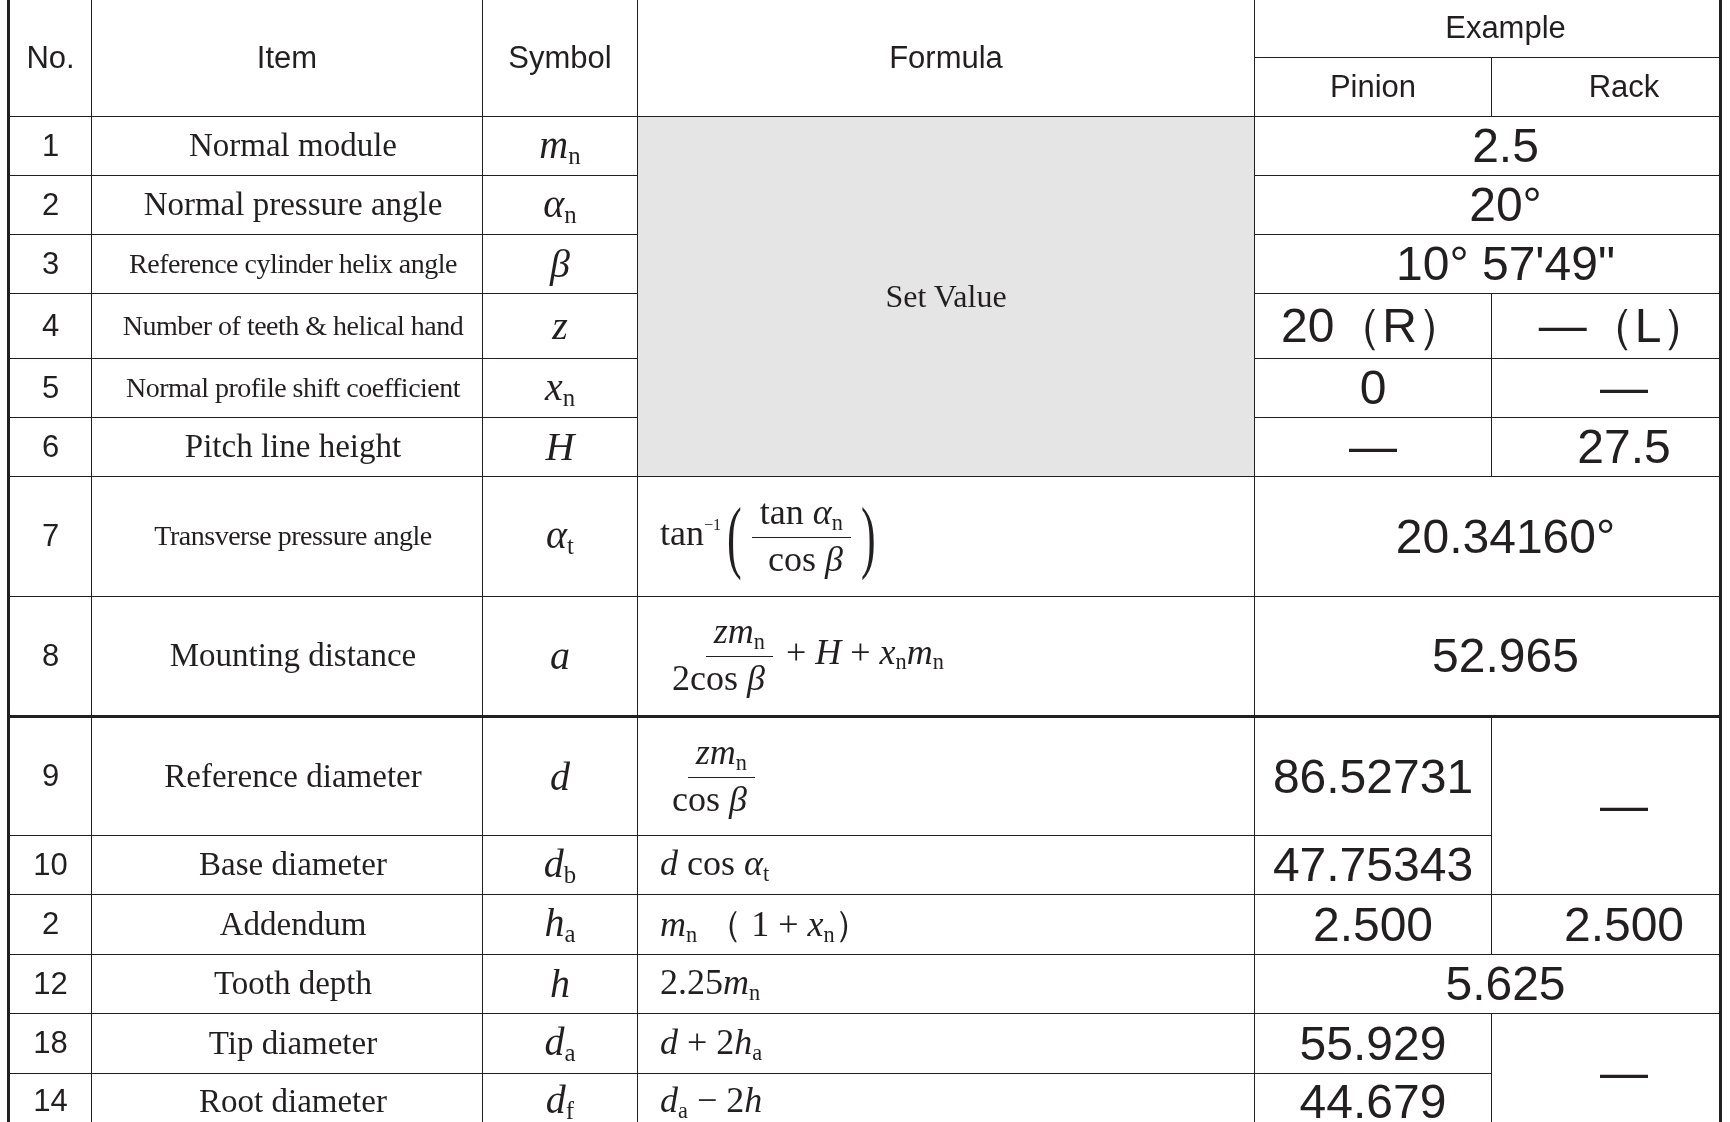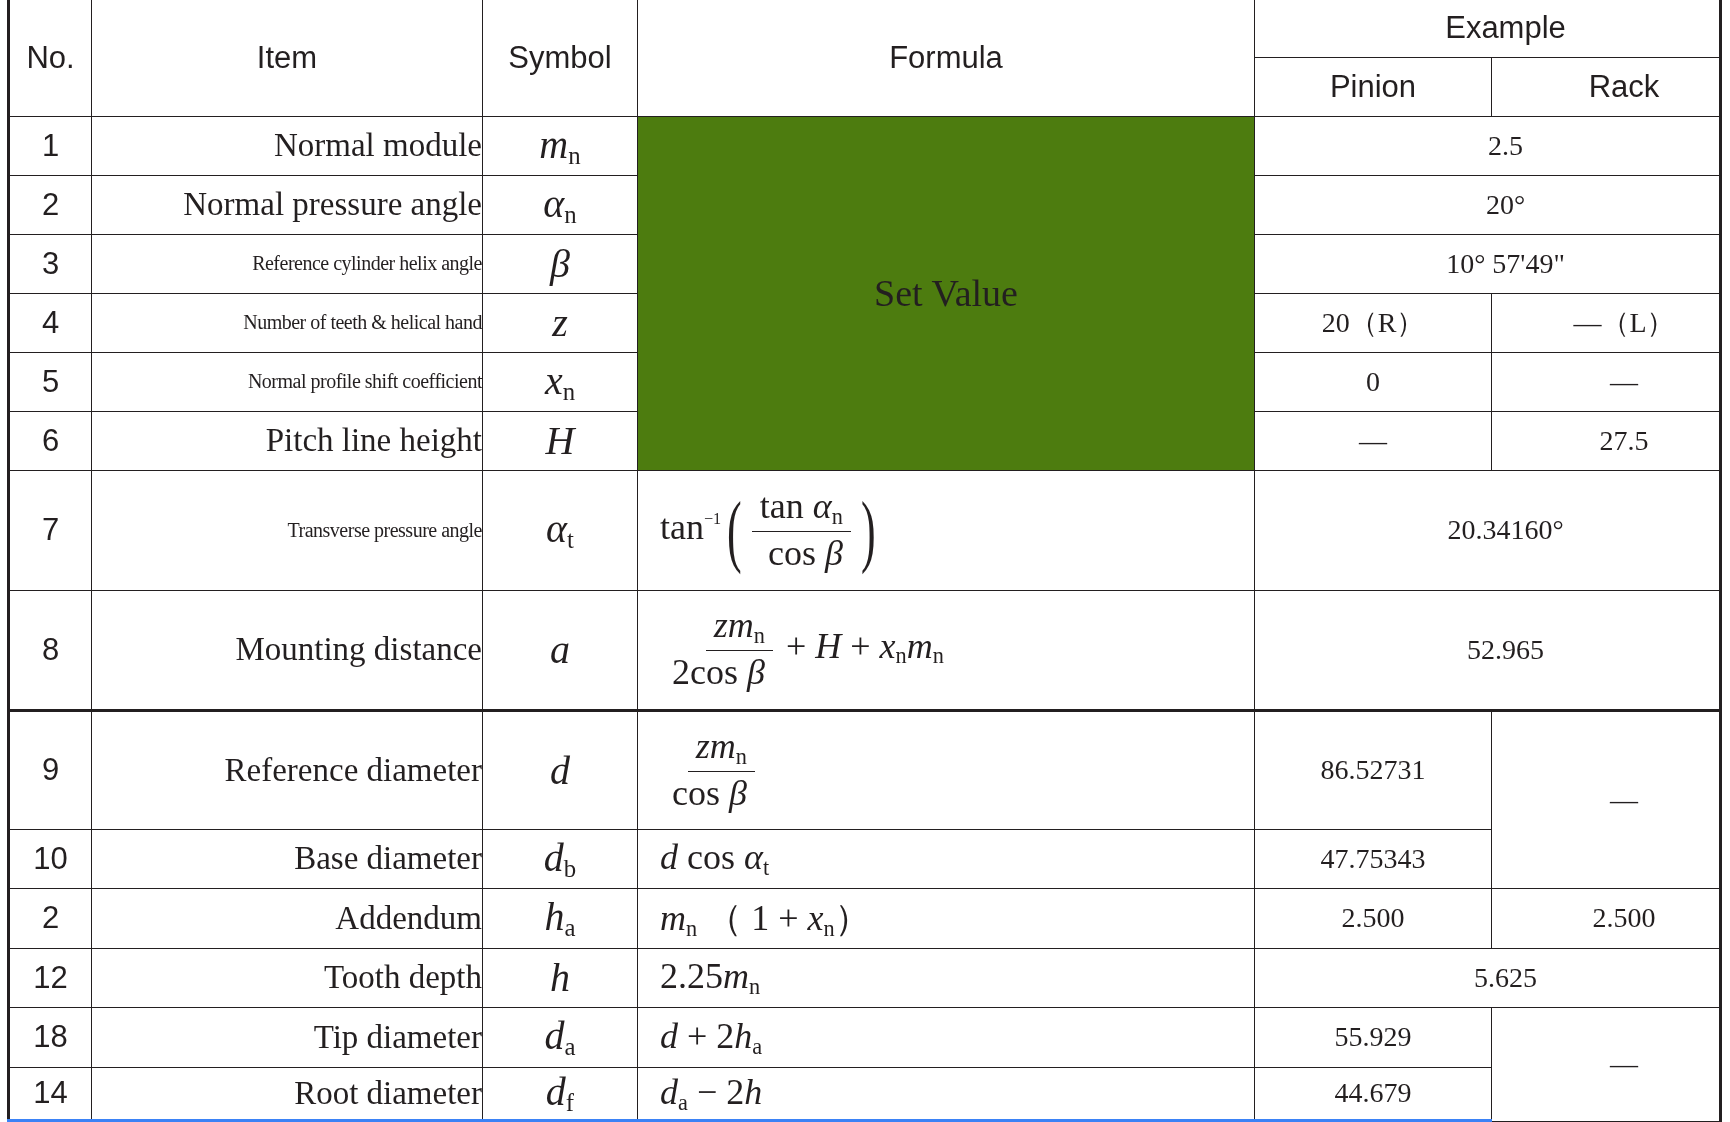--- a/index.html
+++ b/index.html
@@ -1,28 +1,28 @@
 <!DOCTYPE html>
 <html><head>
 <meta charset="utf-8">
 <style>
   html,body{margin:0;padding:0;background:#fff;}
   body{width:1730px;height:1122px;overflow:hidden;position:relative;}
   table{position:absolute;left:7px;top:0;border-collapse:collapse;width:1712px;table-layout:fixed;}
   td,th{border:1.5px solid #231f20;padding:0;color:#231f20;text-align:center;vertical-align:middle;font-weight:normal;}
   th{font-family:"Liberation Sans",sans-serif;font-size:31px;}
   .no{font-family:"Liberation Sans",sans-serif;font-size:31px;}
-  .item{font-family:"Liberation Serif",serif;font-size:33px;text-align:right;padding-left:12px;white-space:nowrap;}
-  .item.cond{font-size:20px;letter-spacing:-0.5px;transform-origin:left center;}
+  .item{font-family:"Liberation Serif",serif;font-size:33px;text-align:center;padding-left:12px;white-space:nowrap;}
+  .item.cond{font-size:28px;letter-spacing:-0.5px;transform-origin:left center;}
   .sym{font-family:"Liberation Serif",serif;font-size:40px;font-style:italic;}
   .sym sub,.f sub{font-style:normal;font-size:0.62em;vertical-align:-0.25em;}
   .f{font-family:"Liberation Serif",serif;font-size:36px;text-align:left;padding-left:22px;white-space:nowrap;}
   .f i{font-style:italic;}
-  .val{font-family:Liberation Serif, serif;font-size:28px;}
-  .gray{background:#4d7c0f;font-family:"Liberation Serif",serif;font-size:38px;}
+  .val{font-family:Liberation Sans, sans-serif;font-size:48px;}
+  .gray{background:#e5e5e5;font-family:"Liberation Serif",serif;font-size:32px;}
   .frac{display:inline-flex;flex-direction:column;align-items:flex-end;vertical-align:middle;margin:0 4px;}
   .frac .num{padding:0 8px 2px 8px;border-bottom:1.5px solid #231f20;line-height:1.1;}
   .frac .den{padding:2px 8px 0 8px;line-height:1.1;}
   .paren{font-size:80px;font-weight:100;vertical-align:middle;line-height:1;transform:scaleX(0.55);display:inline-block;}
   sup.s{font-size:0.45em;vertical-align:0.9em;}
   .thick-top td{border-top:3px solid #231f20;}
   .outer-left{border-left:3px solid #231f20 !important;margin-top:29px;}
   .outer-right{border-right:3px solid #231f20 !important;padding-left:37px;}
   tr.last td{border-bottom:7px solid #3b82f6;}
 </style>

